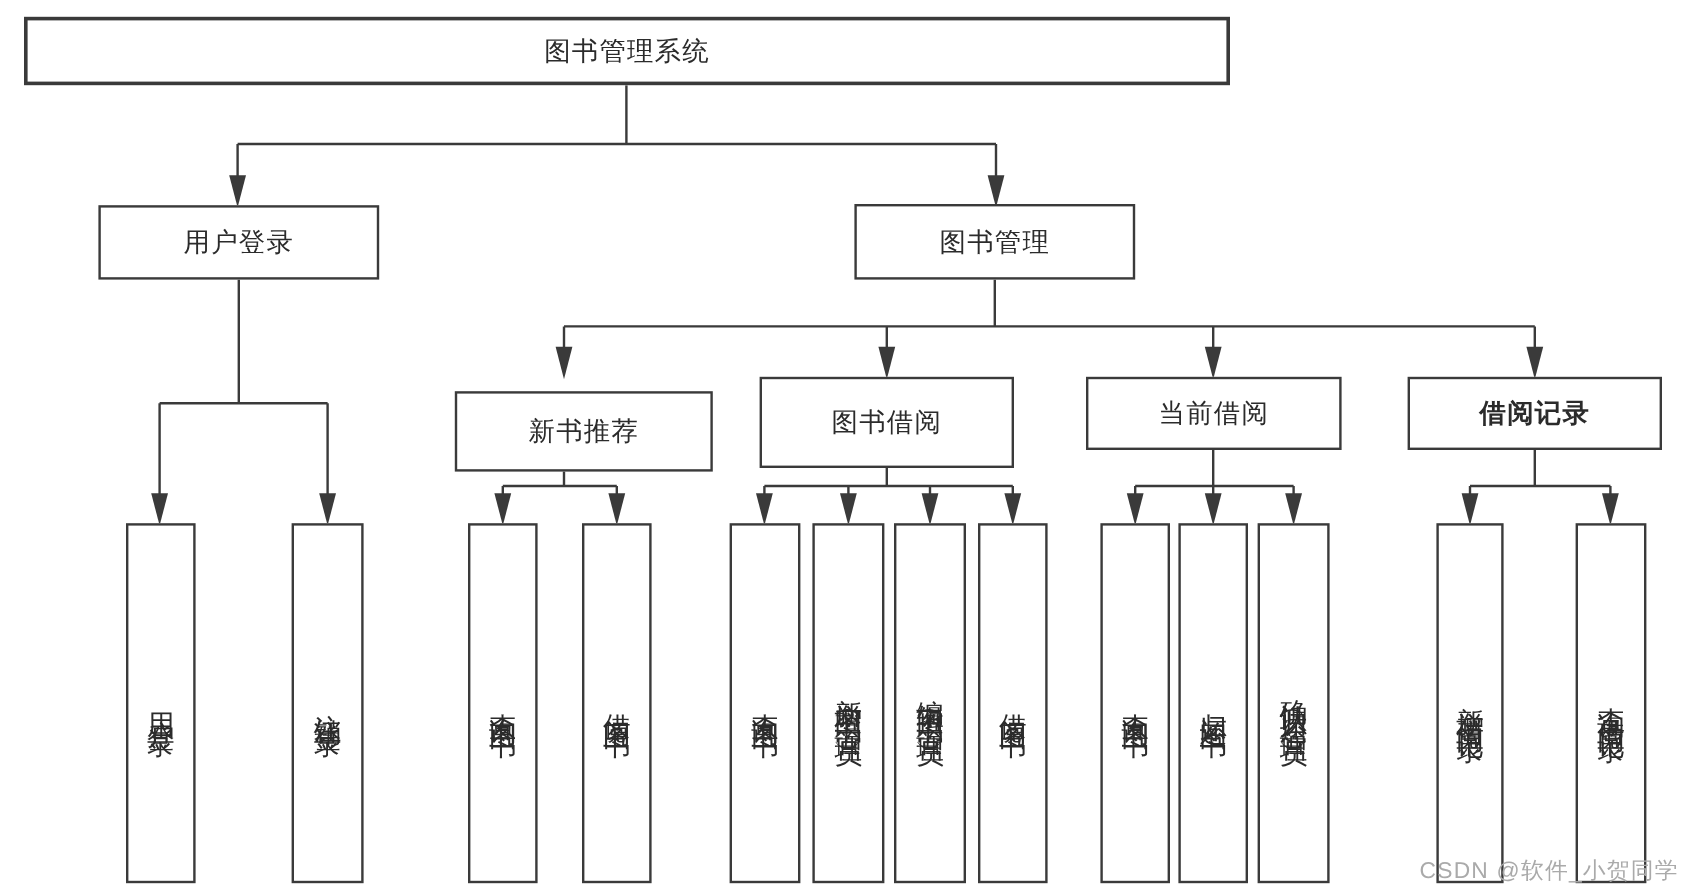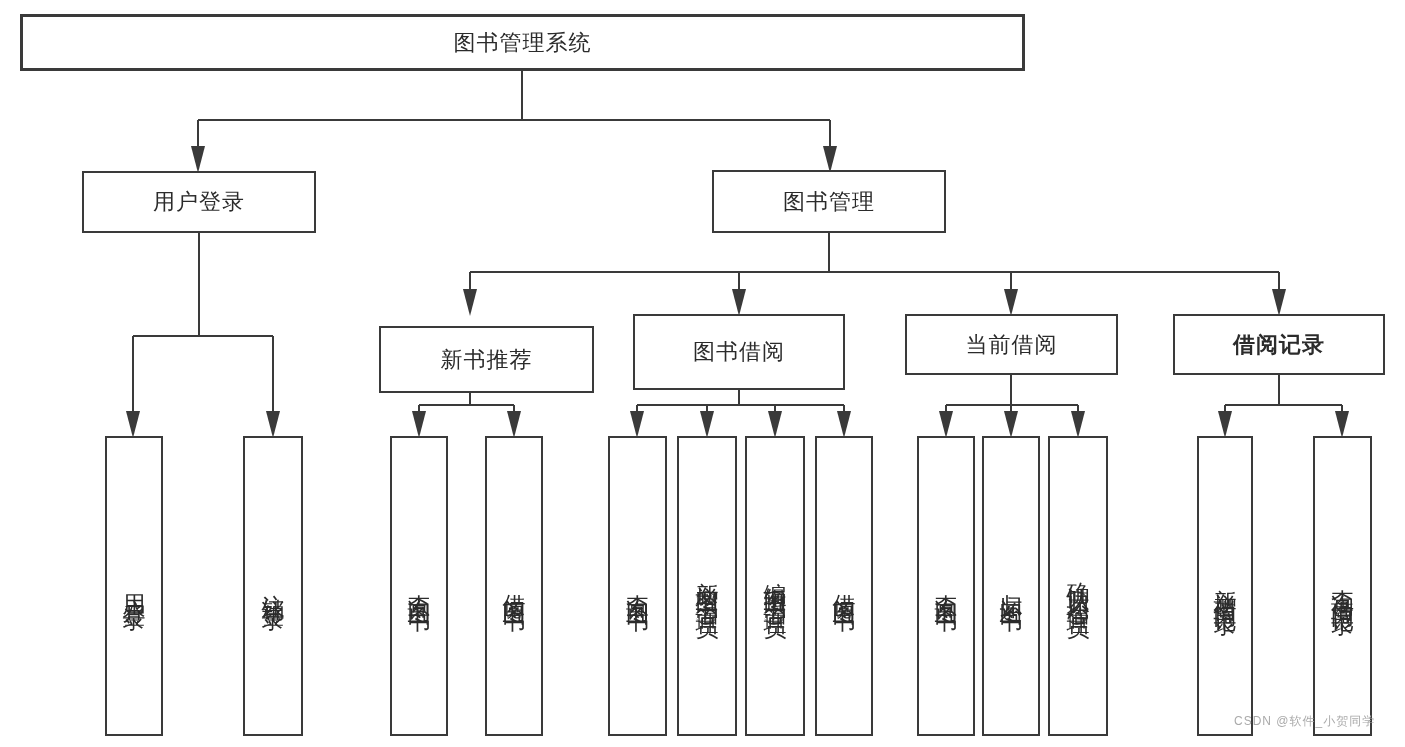--- a/index.html
+++ b/index.html
@@ -36,23 +36,23 @@
   .root-box { border-width: 3px; }
   .vbox {
     writing-mode: vertical-rl;
     text-orientation: mixed;
     font-size: 23px;
     line-height: 1;
     letter-spacing: 5px;
   }
   .watermark {
     position: absolute;
-    left: 1234px;
+    left: 1183px;
     top: 713px;
-    font-size: 12px;
+    font-size: 19px;
     letter-spacing: 1px;
     color: #aaaaaa;
     white-space: nowrap;
   }
 </style>
 </head>
 <body>
 
 <div class="canvas">
 

